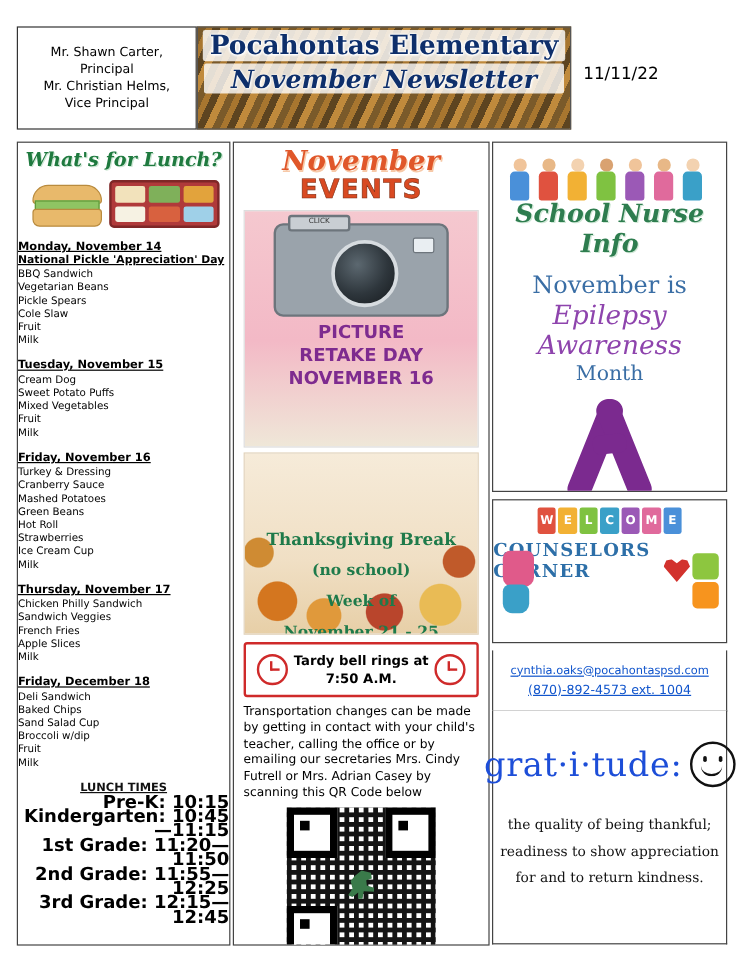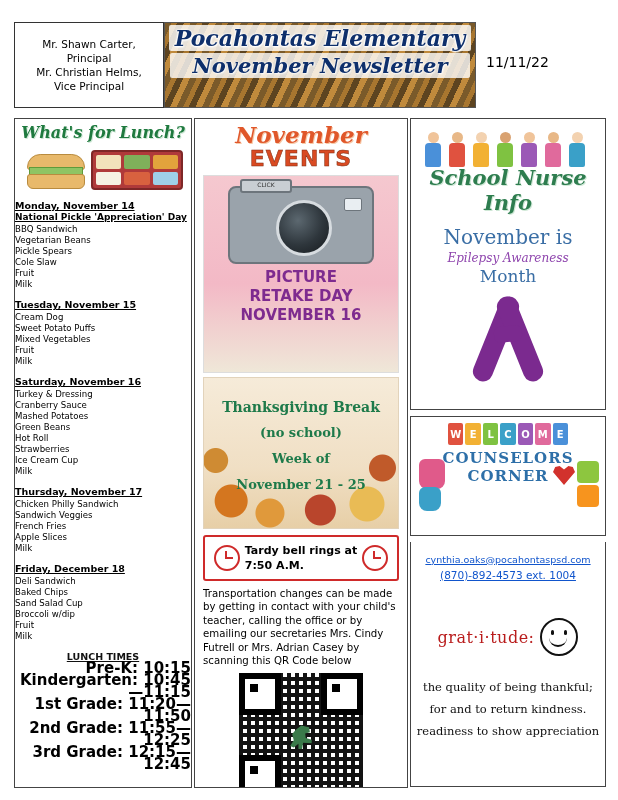--- a/index.html
+++ b/index.html
@@ -31,21 +31,21 @@
       repeating-linear-gradient(115deg,#7a5a2a 0 6px,#a8762f 6px 11px,#5d4420 11px 17px,#c08a3c 17px 23px),
       #8a6428;
     overflow:hidden;
   }
   .banner-inner{
     position:absolute;left:0;top:2px;width:100%;height:58px;
     display:flex;flex-direction:column;align-items:center;justify-content:flex-start;
   }
   .banner-line1{
     font-family:"DejaVu Serif", serif;
-    font-style:italic;font-weight:bold;font-size:22px;color:#0e2f6b;
+    font-weight:bold;font-size:22px;color:#0e2f6b;
     text-shadow:0 0 2px #fff,1px 1px 2px #fff,-1px 0 2px #fff,0 1px 2px #fff;
     background:rgba(255,255,255,0.82);
     padding:0 6px;border-radius:2px;white-space:nowrap;
   }
   .banner-line2{
     margin-top:2px;
     font-family:"DejaVu Serif", serif;
     font-style:italic;font-weight:bold;font-size:21px;color:#0e2f6b;
     text-shadow:0 0 2px #fff,1px 1px 2px #fff;
     background:rgba(255,255,255,0.80);
@@ -192,37 +192,37 @@
       radial-gradient(circle at 92% 60%,#c05a2a 0 13px,transparent 14px),
       radial-gradient(circle at 6% 55%,#cf8b33 0 12px,transparent 13px),
       linear-gradient(180deg,#f6ebd9 0%,#f0dfc4 60%,#e7cfa7 100%);
     border:1px solid #e2d3bb;
   }
   .thanks-text{
     position:absolute;left:0;top:16px;width:100%;text-align:center;
     font-family:"DejaVu Serif", serif;
     font-weight:bold;color:#1e7a4a;line-height:26px;
   }
-  .thanks-text .t1{font-size:14px;}
+  .thanks-text .t1{font-size:14px;margin-top:43px;}
   .thanks-text .t2{font-size:13px;}
   .thanks-text .t3{font-size:13px;}
   .thanks-text .t4{font-size:13px;}
 
   .tardy-box{
     margin:6px 8px 0 8px;height:42px;border:2px solid #cf2a2a;border-radius:3px;
     display:flex;align-items:center;justify-content:center;background:#fff;
   }
   .clock{
     width:22px;height:22px;border-radius:50%;border:2px solid #cf2a2a;background:#fff;
     position:relative;margin:0 5px;flex:0 0 auto;
   }
   .clock::before{content:"";position:absolute;left:9px;top:4px;width:2px;height:8px;background:#cf2a2a;}
   .clock::after{content:"";position:absolute;left:10px;top:10px;width:7px;height:2px;background:#cf2a2a;}
   .tardy-text{
-    text-align:left;font-family:"DejaVu Sans", sans-serif;
+    text-align:center;font-family:"DejaVu Sans", sans-serif;
     font-weight:bold;font-size:11px;color:#000;line-height:15px;
   }
 
   .transport{
     margin:6px 7px 0 8px;
     font-family:"DejaVu Sans", sans-serif;
     font-size:10.2px;line-height:13.4px;color:#000;text-align:left;
   }
 
   .qr-wrap{margin:6px auto 0 auto;width:124px;height:124px;position:relative;}
@@ -257,21 +257,21 @@
   .kid .head{width:11px;height:11px;border-radius:50%;margin:0 auto;}
   .kid .body{width:16px;height:24px;border-radius:4px 4px 2px 2px;}
   .nurse-title{
     text-align:center;
     font-family:"DejaVu Serif", serif;
     font-style:italic;font-weight:bold;font-size:21px;color:#2e7d4f;
     text-shadow:1px 1px 0 #cfe8d6;margin-top:-4px;
   }
   .nurse-body{margin-top:10px;text-align:center;}
   .nb1{font-family:"DejaVu Serif", serif;font-size:20px;color:#3a6ea5;}
-  .nb2{font-family:"DejaVu Serif", serif;font-style:italic;font-size:12px;color:#8e44ad;margin-top:2px;}
+  .nb2{font-family:"DejaVu Serif", serif;font-style:italic;font-size:22px;color:#8e44ad;margin-top:2px;}
   .nb3{font-family:"DejaVu Serif", serif;font-size:17px;color:#3a6ea5;margin-top:1px;}
   .ribbon{
     margin:8px auto 0 auto;width:96px;height:108px;position:relative;
   }
   .ribbon .lt,.ribbon .rt{
     position:absolute;width:20px;height:90px;background:#7b2a8f;border-radius:10px;
   }
   .ribbon .lt{left:26px;top:0;transform:rotate(22deg);}
   .ribbon .rt{left:50px;top:0;transform:rotate(-22deg);}
   .ribbon .knot{
@@ -284,21 +284,21 @@
   }
   .welcome-banner{
     margin:6px auto 0 auto;width:120px;height:22px;display:flex;gap:2px;justify-content:center;
   }
   .welcome-banner span{
     width:16px;height:22px;display:flex;align-items:center;justify-content:center;
     font-family:"DejaVu Sans", sans-serif;font-weight:bold;font-size:10px;color:#fff;
     border-radius:2px;
   }
   .counselor-title{
-    text-align:center;margin-top:4px;
+    text-align:left;margin-top:4px;
     font-family:"DejaVu Serif", serif;font-weight:bold;font-size:15px;color:#2d6fa8;
     letter-spacing:1px;line-height:18px;
   }
   .hand{position:absolute;left:8px;top:42px;width:26px;height:30px;background:#e05a8a;border-radius:6px 6px 8px 8px;}
   .hand.b{left:8px;top:70px;background:#3aa0c8;width:22px;height:24px;}
   .heart{
     position:absolute;right:30px;top:48px;width:22px;height:20px;background:#d2322d;
     clip-path:polygon(50% 100%,0 35%,10% 10%,30% 5%,50% 22%,70% 5%,90% 10%,100% 35%);
   }
   .puzzle{position:absolute;right:6px;top:44px;width:22px;height:22px;background:#8dc63f;border-radius:4px;}
@@ -318,21 +318,21 @@
 
   .gratitude-box{
     position:absolute;left:0;top:474px;width:194px;height:194px;
     border:1px solid #444;background:#fff;border-top:none;
     display:flex;flex-direction:column;align-items:center;
   }
   .grat-word{
     margin-top:26px;display:flex;align-items:center;gap:6px;
   }
   .grat-word .txt{
-    font-family:"DejaVu Serif", serif;font-size:16px;color:#b91c1c;letter-spacing:0.5px;
+    font-family:"DejaVu Serif", serif;font-size:28px;color:#1d4ed8;letter-spacing:0.5px;
   }
   .smiley{
     width:34px;height:34px;border-radius:50%;border:2px solid #111;position:relative;
   }
   .smiley .e{position:absolute;top:10px;width:3px;height:5px;background:#111;border-radius:2px;}
   .smiley .e.l{left:9px;}
   .smiley .e.r{right:9px;}
   .smiley .m{position:absolute;left:7px;top:16px;width:18px;height:9px;border-bottom:2px solid #111;border-radius:0 0 18px 18px;}
   .grat-def{
     margin-top:20px;text-align:center;
@@ -392,21 +392,21 @@
     <div class="day-block">
       <div class="day-head">Tuesday, November 15</div>
       <div class="day-item">Cream Dog</div>
       <div class="day-item">Sweet Potato Puffs</div>
       <div class="day-item">Mixed Vegetables</div>
       <div class="day-item">Fruit</div>
       <div class="day-item">Milk</div>
     </div>
 
     <div class="day-block">
-      <div class="day-head">Saturday, November 16</div>
+      <div class="day-head">Friday, November 16</div>
       <div class="day-item">Turkey  &amp; Dressing</div>
       <div class="day-item">Cranberry Sauce</div>
       <div class="day-item">Mashed Potatoes</div>
       <div class="day-item">Green Beans</div>
       <div class="day-item">Hot Roll</div>
       <div class="day-item">Strawberries</div>
       <div class="day-item">Ice Cream Cup</div>
       <div class="day-item">Milk</div>
     </div>
 
@@ -559,19 +559,19 @@
       <div class="grat-word">
         <div class="txt">grat·i·tude:</div>
         <div class="smiley">
           <div class="e l"></div>
             <div class="e r"></div>
             <div class="m"></div>
         </div>
       </div>
       <div class="grat-def">
         <div>the quality of being thankful;</div>
+        <div>readiness to show appreciation</div>
         <div>for and to return kindness.</div>
-        <div>readiness to show appreciation</div>
       </div>
     </div>
 
   </div>
 </div>
 
 </body></html>

